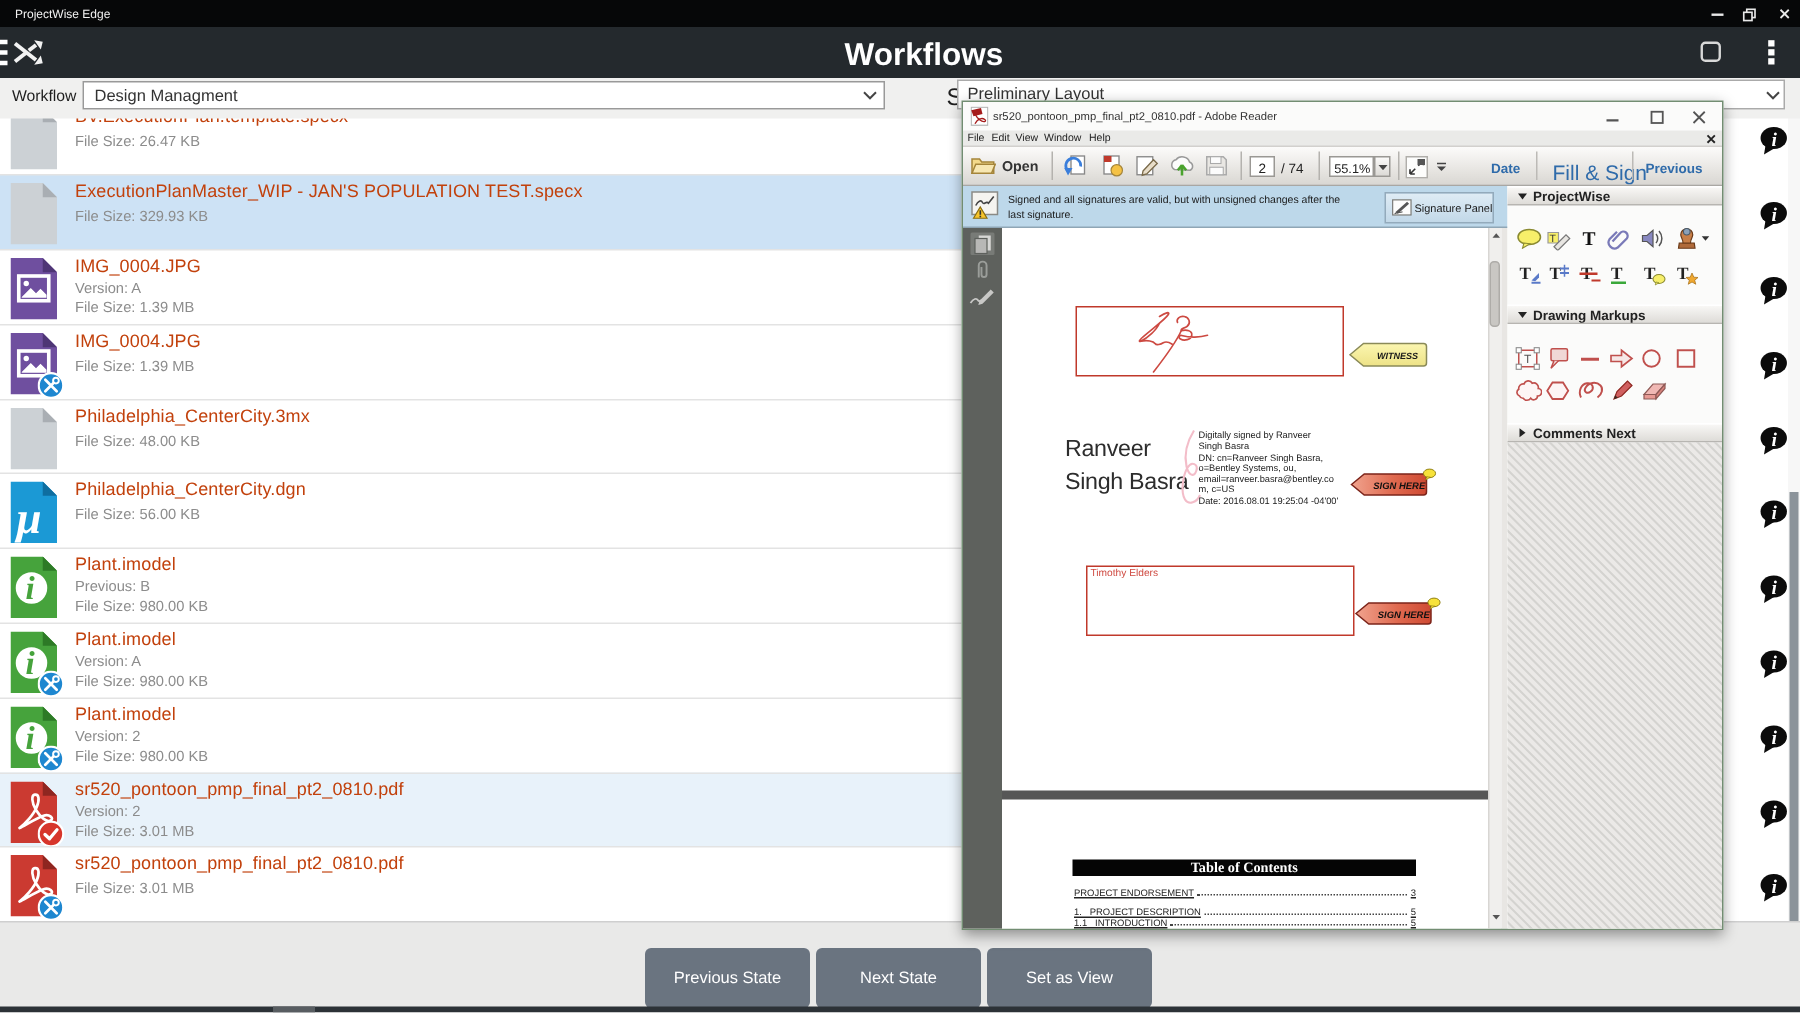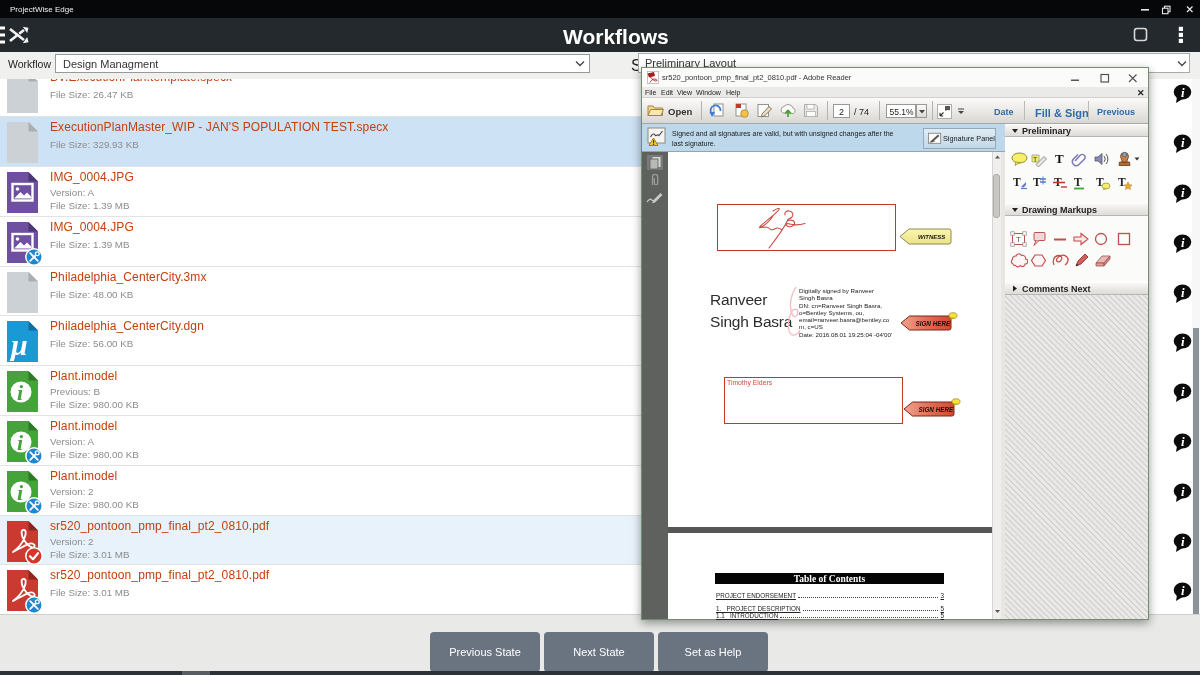--- a/index.html
+++ b/index.html
@@ -264,21 +264,21 @@
           </svg></div>
 </div>
 </div>
 
   <div class="abs" style="left:1192px;top:66px;width:8px;height:564px;background:#f7f7f7;"></div>
   <div class="abs" style="left:1193px;top:328px;width:6px;height:298px;background:#8b939a;"></div>
 
   <div class="abs" style="left:0;top:614px;width:1200px;height:58px;background:#e9e9e8;border-top:1px solid #cfcfcf;"></div>
   <div class="abs btn" style="left:544px;top:632px;width:110px;height:40px;background:#6a7480;border-radius:4px;color:#fff;font-size:11px;display:flex;align-items:center;justify-content:center;">Next State</div>
   <div class="abs btn" style="left:430px;top:632px;width:110px;height:40px;background:#6a7480;border-radius:4px;color:#fff;font-size:11px;display:flex;align-items:center;justify-content:center;">Previous State</div>
-  <div class="abs btn" style="left:658px;top:632px;width:110px;height:40px;background:#6a7480;border-radius:4px;color:#fff;font-size:11px;display:flex;align-items:center;justify-content:center;">Set as Help</div>
+  <div class="abs btn" style="left:658px;top:632px;width:110px;height:40px;background:#6a7480;border-radius:4px;color:#fff;font-size:11px;display:flex;align-items:center;justify-content:center;">Set as View</div>
   <div class="abs" style="left:0;top:671px;width:1200px;height:4px;background:#2c3237;"></div>
   <div class="abs" style="left:182px;top:671px;width:28px;height:4px;background:#585d61;"></div>
 
   <div id="adobe" class="abs" style="left:641px;top:67px;width:508px;height:553px;background:#fff;border:1px solid #728d72;box-shadow:0 3px 9px rgba(0,0,0,0.4);z-index:10;">
 <div class="abs" style="left:0;top:0;width:506px;height:19px;background:#fbfbfa;">
 <svg class="abs" style="left:5px;top:3px;" width="12" height="13" viewBox="0 0 12 13">
           <rect x="0.5" y="0.5" width="11" height="12" fill="#fff" stroke="#b5b5b5" stroke-width="0.8"></rect>
           <path d="M0.5 2.5 L7 1 L8 5 L2 6.5 Z" fill="#a61c1c"></path>
           <path d="M3 5 C4.5 8 7.5 10.5 9.5 10 C11 9.5 9 7.5 6.5 8.2 C4.5 8.8 3.5 10.5 3 11.5" fill="none" stroke="#a61c1c" stroke-width="0.9"></path>
         </svg>
@@ -343,21 +343,21 @@
         <path d="M2 11 L5.5 7.5 M2 11 L2 7.8 M2 11 L5.2 11" stroke="#333" stroke-width="1.1" fill="none"></path>
         <path d="M11 2 L7.5 5.5 M11 2 L11 5.2 M11 2 L7.8 2" stroke="#333" stroke-width="1.1" fill="none"></path>
         <rect x="7" y="1" width="5" height="4" fill="#555"></rect>
       </svg>
 <svg class="abs" style="left:315px;top:40px;" width="9" height="7" viewBox="0 0 9 7">
         <rect x="1" y="0.5" width="6" height="1" fill="#444"></rect>
         <path d="M1 3 L4 6 L7 3 Z" fill="#444"></path>
       </svg>
 <div class="abs" style="left:352px;top:38.5px;font-size:9px;font-weight:bold;color:#2f6baa;">Date</div>
 <div class="abs" style="left:382px;top:33px;width:1px;height:19px;background:#bcbab6;"></div>
-<div class="abs" style="left:393px;top:38.5px;font-size:11px;font-weight:bold;color:#2f6baa;">Fill &amp; Sign</div>
+<div class="abs" style="left:393px;top:38.5px;font-size:14px;font-weight:normal;color:#2f6baa;">Fill &amp; Sign</div>
 <div class="abs" style="left:446px;top:33px;width:1px;height:19px;background:#bcbab6;"></div>
 <div class="abs" style="left:455px;top:38.5px;font-size:9px;font-weight:bold;color:#2f6baa;">Previous</div>
 <div class="abs" style="left:0;top:55.5px;width:363px;height:28px;background:#bdd8ea;border-bottom:1px solid #8fa6b5;"></div>
 <svg class="abs" style="left:5px;top:59px;" width="20" height="20" viewBox="0 0 20 20">
         <rect x="1" y="1" width="17" height="15" fill="#f5f4f0" stroke="#8a8a86" stroke-width="1"></rect>
         <path d="M3.5 10 C5 7 7 6 8 8 C9 10 10.5 6.5 12 8.5 L15.5 4" stroke="#444" stroke-width="1.1" fill="none"></path>
         <path d="M2 18.5 L6.5 11 L11 18.5 Z" fill="#f7c52c" stroke="#8a6d10" stroke-width="0.8"></path>
         <rect x="6" y="13.2" width="1.1" height="3" fill="#333"></rect>
         <rect x="6" y="16.8" width="1.1" height="1.1" fill="#333"></rect>
       </svg>
@@ -464,21 +464,21 @@
 <div class="abs" style="left:351px;top:106px;width:7px;height:44px;background:#c9c7c3;border:1px solid #aeaca8;border-radius:3px;"></div>
 <svg class="abs" style="left:351.5px;top:540px;" width="7" height="7" viewBox="0 0 7 7">
         <path d="M1 2 L3.5 5 L6 2 Z" fill="#555"></path>
       </svg>
 <div class="abs" style="left:359px;top:83.5px;width:4px;height:467.5px;background:#e8e6e3;"></div>
 <div class="abs" style="left:363px;top:55.5px;width:143px;height:495.5px;background:#fbfbfa;"></div>
 <div class="abs" style="left:363px;top:56px;width:143px;height:13px;background:linear-gradient(#f8f7f5,#dedcd8);border-top:1px solid #fff;border-bottom:1px solid #b7b5b1;"></div>
 <svg class="abs" style="left:366px;top:56px;" width="13" height="13" viewBox="0 0 13 13">
         <path d="M4 5 L10 5 L7 9 Z" fill="#222"></path>
       </svg>
-<div class="abs" style="left:380px;top:58px;font-size:9px;font-weight:bold;color:#222;">Preliminary</div>
+<div class="abs" style="left:380px;top:58px;font-size:9px;font-weight:bold;color:#222;">ProjectWise</div>
 <div class="abs" style="left:363px;top:135px;width:143px;height:13px;background:linear-gradient(#f8f7f5,#dedcd8);border-top:1px solid #fff;border-bottom:1px solid #b7b5b1;"></div>
 <svg class="abs" style="left:366px;top:135px;" width="13" height="13" viewBox="0 0 13 13">
         <path d="M4 5 L10 5 L7 9 Z" fill="#222"></path>
       </svg>
 <div class="abs" style="left:380px;top:137px;font-size:9px;font-weight:bold;color:#222;">Drawing Markups</div>
 <div class="abs" style="left:363px;top:214px;width:143px;height:13px;background:linear-gradient(#f8f7f5,#dedcd8);border-top:1px solid #fff;border-bottom:1px solid #b7b5b1;"></div>
 <svg class="abs" style="left:366px;top:214px;" width="13" height="13" viewBox="0 0 13 13">
         <path d="M5 3.5 L9 6.5 L5 9.5 Z" fill="#222"></path>
       </svg>
 <div class="abs" style="left:380px;top:216px;font-size:9px;font-weight:bold;color:#222;">Comments Next</div>

